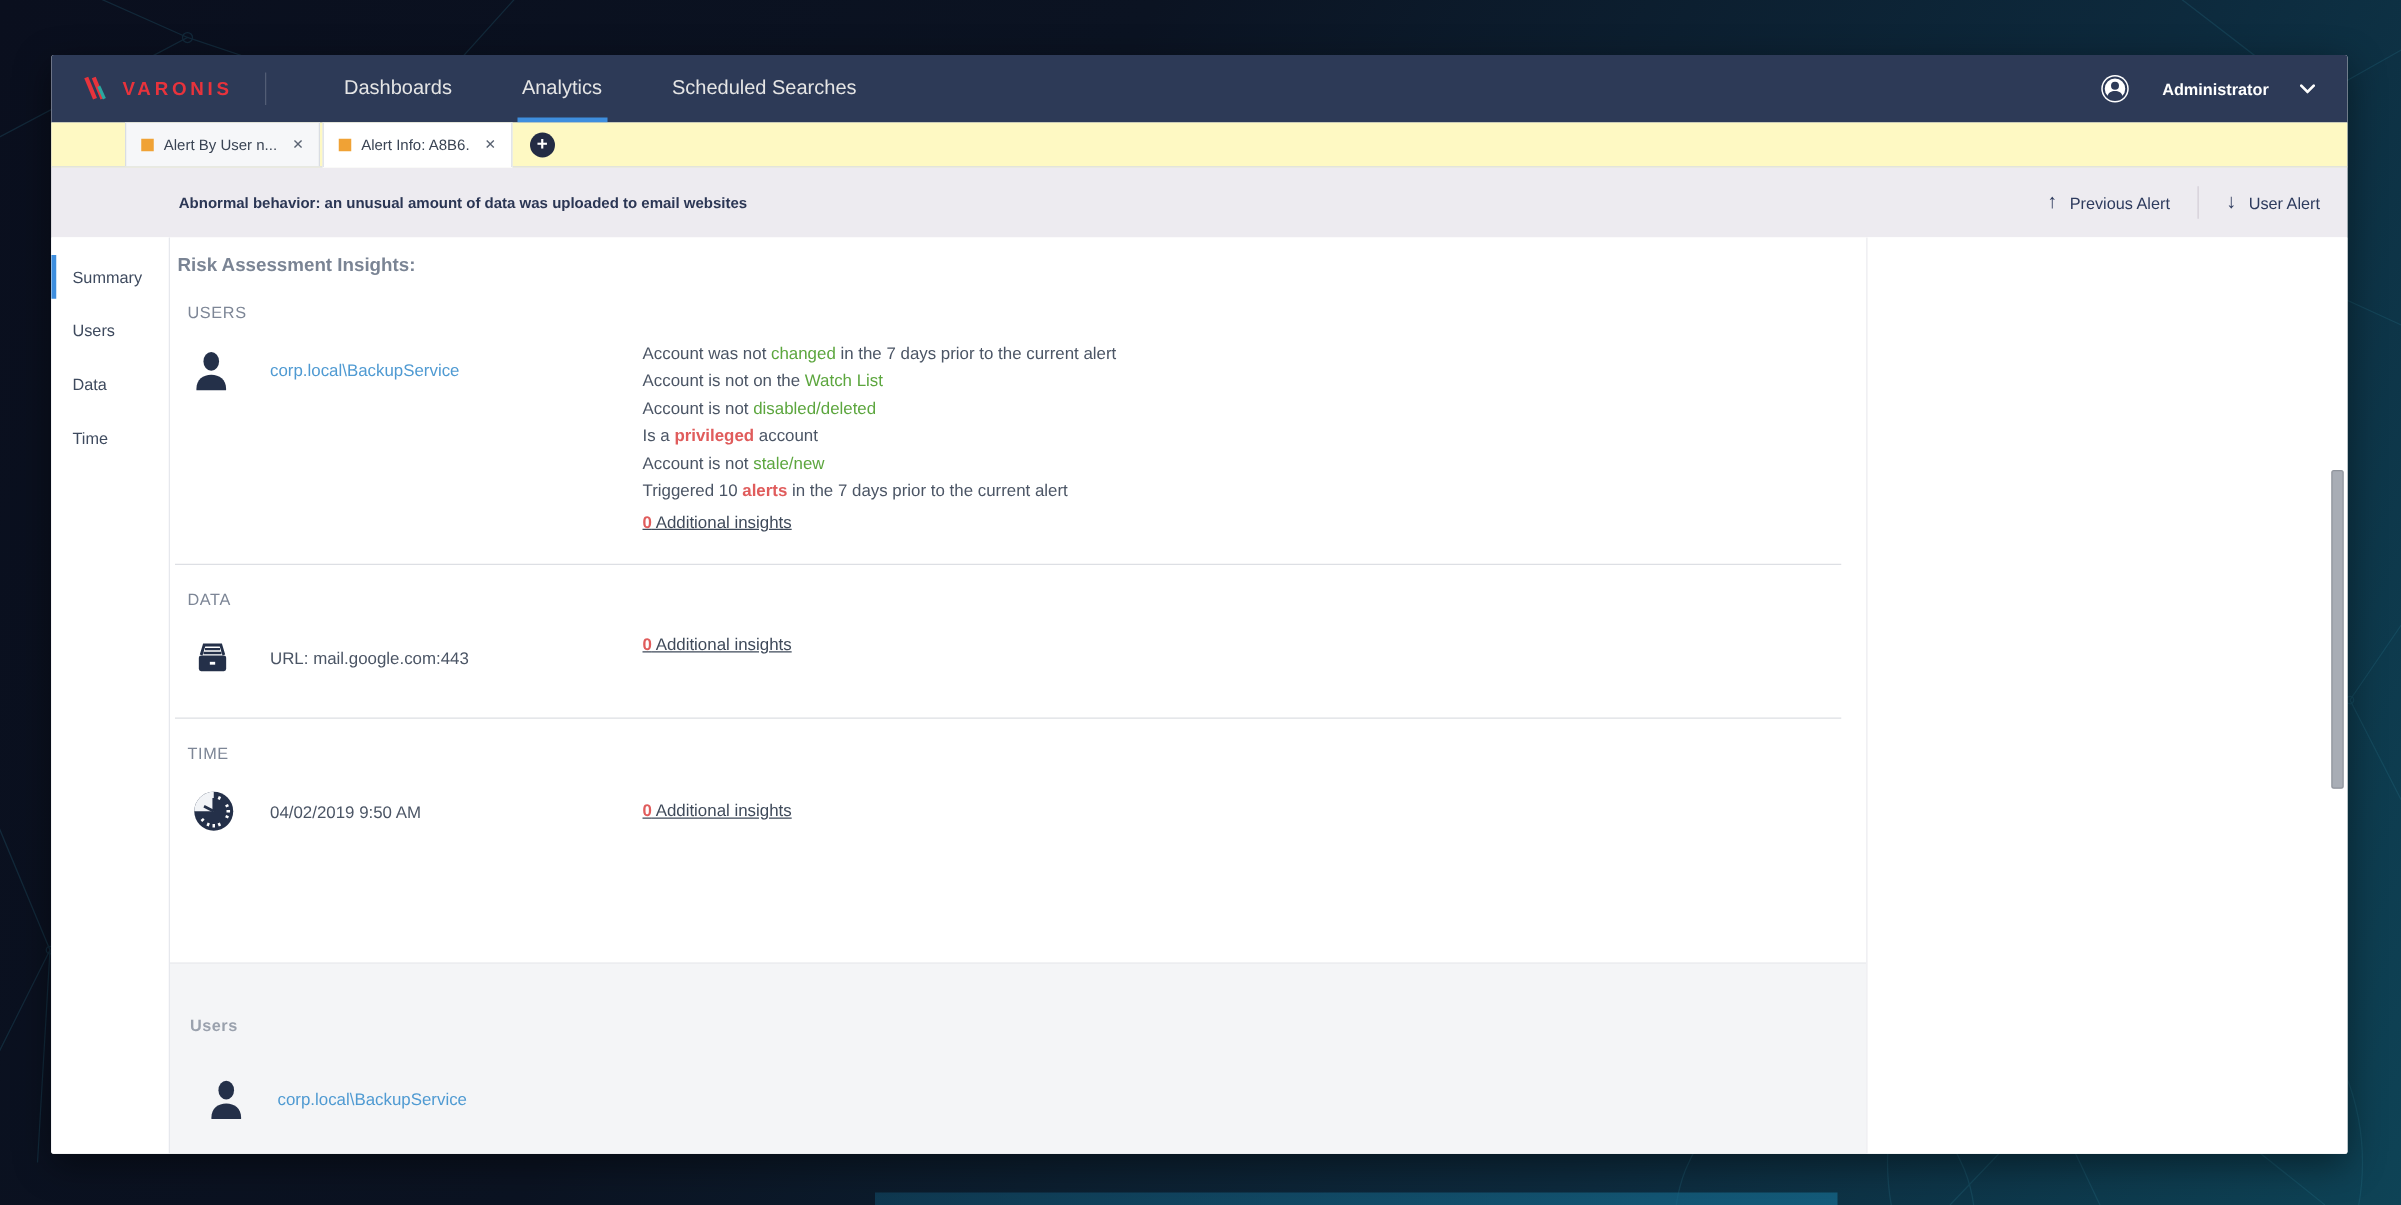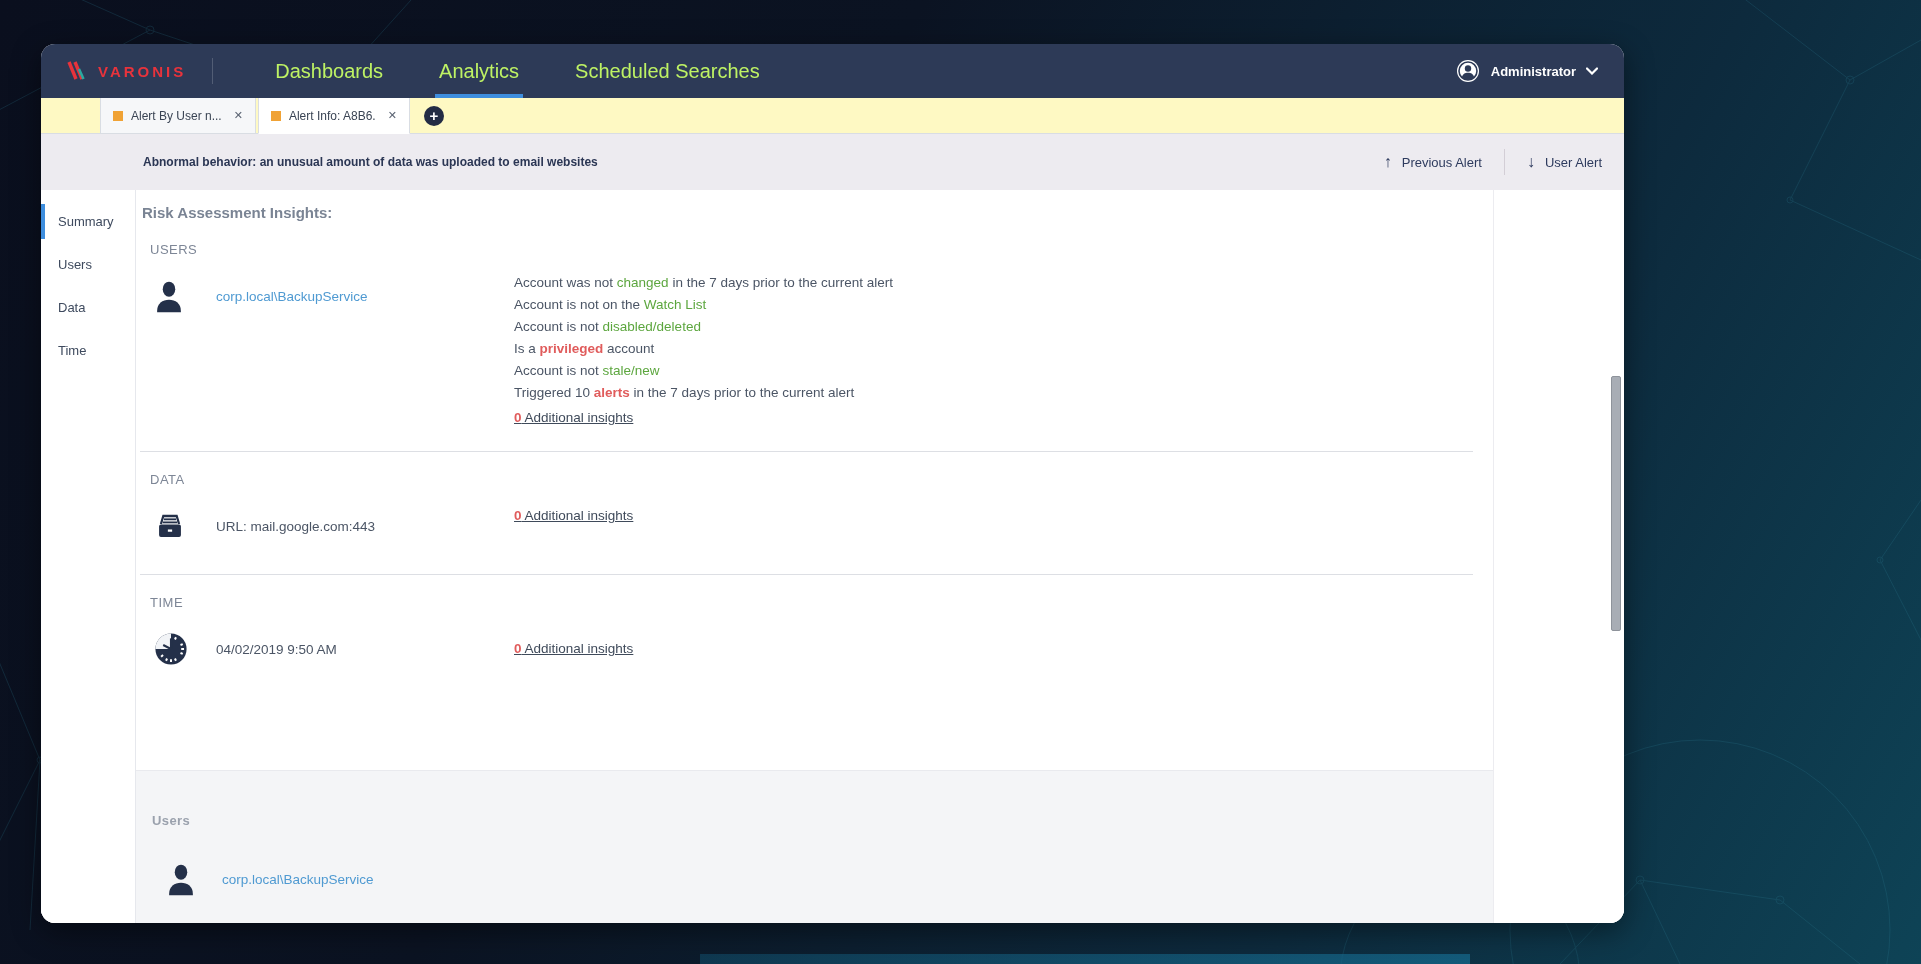--- a/index.html
+++ b/index.html
@@ -9,38 +9,38 @@
   .desktop {
     position:relative; width:1921px; height:964px;
     background:linear-gradient(118deg, #0a0f1e 0%, #0b1322 38%, #0d2a3d 72%, #0e4356 100%);
   }
   .plexus { position:absolute; inset:0; }
   .bottom-strip { position:absolute; bottom:0; left:700px; width:770px; height:10px;
     background:linear-gradient(90deg, rgba(18,80,110,.55), rgba(22,105,140,.75)); }
 
   
   .app-window {
-    position:absolute; left:41px; top:44px; width:1583px; height:879px;
-    background:#ffffff; border-radius:14px; overflow:hidden;
+    position:absolute; left:41px; top:44px; width:1837px; height:879px;
+    background:#ffffff; border-radius:2px; overflow:hidden;
     box-shadow:0 8px 30px rgba(0,0,0,.45);
     display:flex; flex-direction:column;
   }
 
   
   .topbar { height:54px; background:#2d3a57; display:flex; align-items:center; flex-shrink:0; }
   .brand { display:flex; align-items:center; padding:0 26px 0 24px; height:100%; }
   .logo-mark { margin-right:9px; display:flex; }
   .logo-text { color:#e8333c; font-weight:bold; font-size:15px; letter-spacing:3px; }
   .topbar-divider { width:1px; height:26px; background:rgba(255,255,255,.18); margin-right:34px; }
   .main-nav { display:flex; height:100%; }
-  .nav-item { position:relative; color:#bef264; font-size:20px; display:flex; align-items:center;
+  .nav-item { position:relative; color:#e5e5e5; font-size:16px; display:flex; align-items:center;
     padding:16px 28px; height:100%; cursor:pointer; }
   .nav-item.active::after { content:""; position:absolute; left:24px; right:24px; bottom:0;
     height:4px; background:#3e8ede; }
-  .user-menu { margin-left:auto; display:flex; align-items:center; gap:10px; padding-right:26px; cursor:pointer; }
+  .user-menu { margin-left:auto; display:flex; align-items:center; gap:25px; padding-right:26px; cursor:pointer; }
   .user-label { color:#ffffff; font-size:13px; font-weight:bold; }
 
   
   .tabstrip { height:36px; background:#fef9c3; border-bottom:1px solid #d9dde3;
     display:flex; align-items:stretch; padding-left:59px; flex-shrink:0; position:relative; }
   .tab { display:flex; align-items:center; gap:8px; padding:0 12px; font-size:12px; color:#3a4454;
     background:#f6f7f9; border:1px solid #d9dde3; border-top:none; border-bottom:none; cursor:pointer; }
   .tab + .tab { margin-left:2px; }
   .tab.active { background:#ffffff; margin-bottom:-1px; border-bottom:1px solid #ffffff; }
   .tab-square { width:10px; height:10px; background:#f0a235; flex-shrink:0; }

